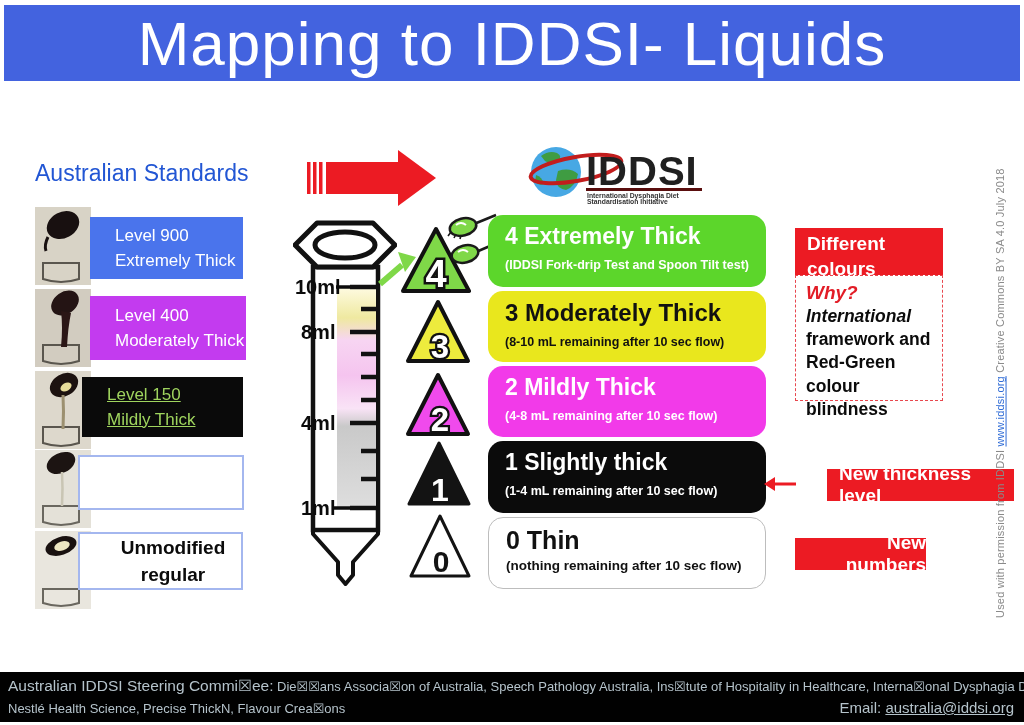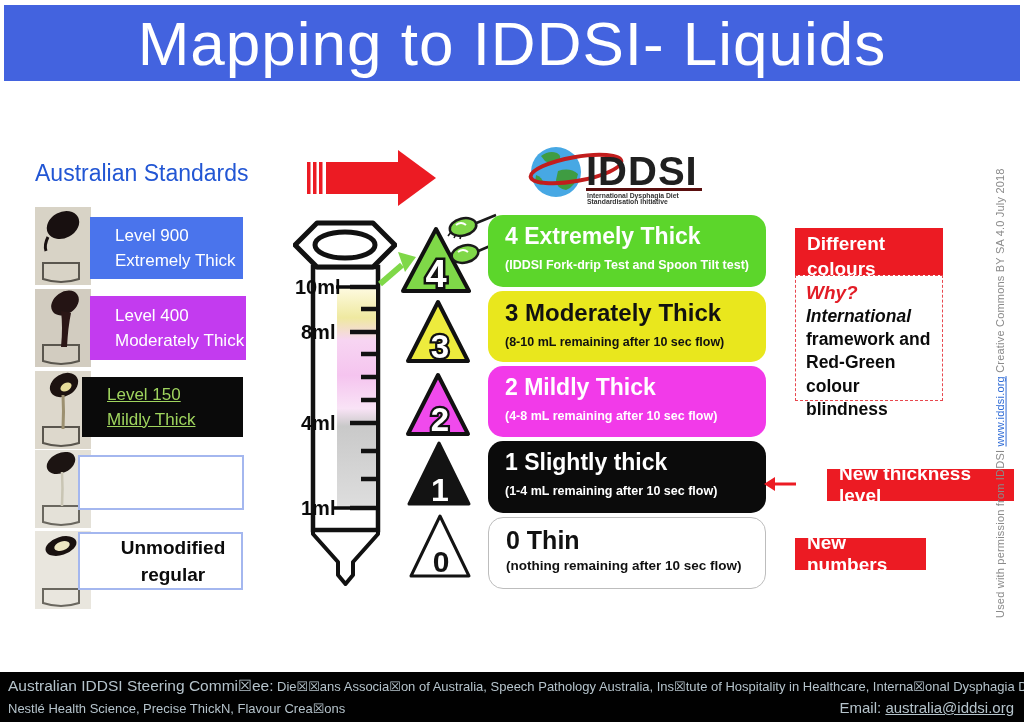--- a/index.html
+++ b/index.html
@@ -38,21 +38,21 @@
   .ib0 .iddsi-title{font-weight:800;font-size:25px;}
   .ib0 .iddsi-sub{margin-top:3px;font-size:13.5px;}
   
   .red-box{background:#EC1B23;color:#fff;font-weight:bold;display:flex;align-items:center;box-sizing:border-box;padding-left:12px;}
   .diff-box{left:795px;top:228px;width:148px;height:57px;font-size:19px;line-height:1.3;white-space:pre-line;}
   .why-box{left:795px;top:275px;width:148px;height:126px;border:1.5px dashed #E8474E;box-sizing:border-box;padding:5px 0 0 10px;background:#fff;}
   .why-q{color:#E21C26;font-weight:bold;font-style:italic;font-size:19px;line-height:1.25;}
   .why-l{color:#0b0b0b;font-weight:bold;font-size:17.5px;line-height:1.33;}
   .why-italic{font-style:italic;}
   .nt-box{left:795px;top:469px;width:187px;height:32px;font-size:19px;margin-left:32px;}
-  .nn-box{left:795px;top:538px;width:131px;height:32px;font-size:19px;}
+  .nn-box{left:795px;top:538px;width:131px;height:32px;font-size:19px;text-align:right;}
   
   .side-note{
     left:994px;top:118px;height:500px;width:20px;
     writing-mode:vertical-rl;transform:rotate(180deg);
     font-size:11px;color:#8a8a8a;letter-spacing:.2px;white-space:nowrap;
   }
   .side-note a{color:#2E6BD6;text-decoration:underline;}
   
   .footer{
     left:0;top:672px;width:1024px;height:50px;background:#010101;color:#B5C3CB;

